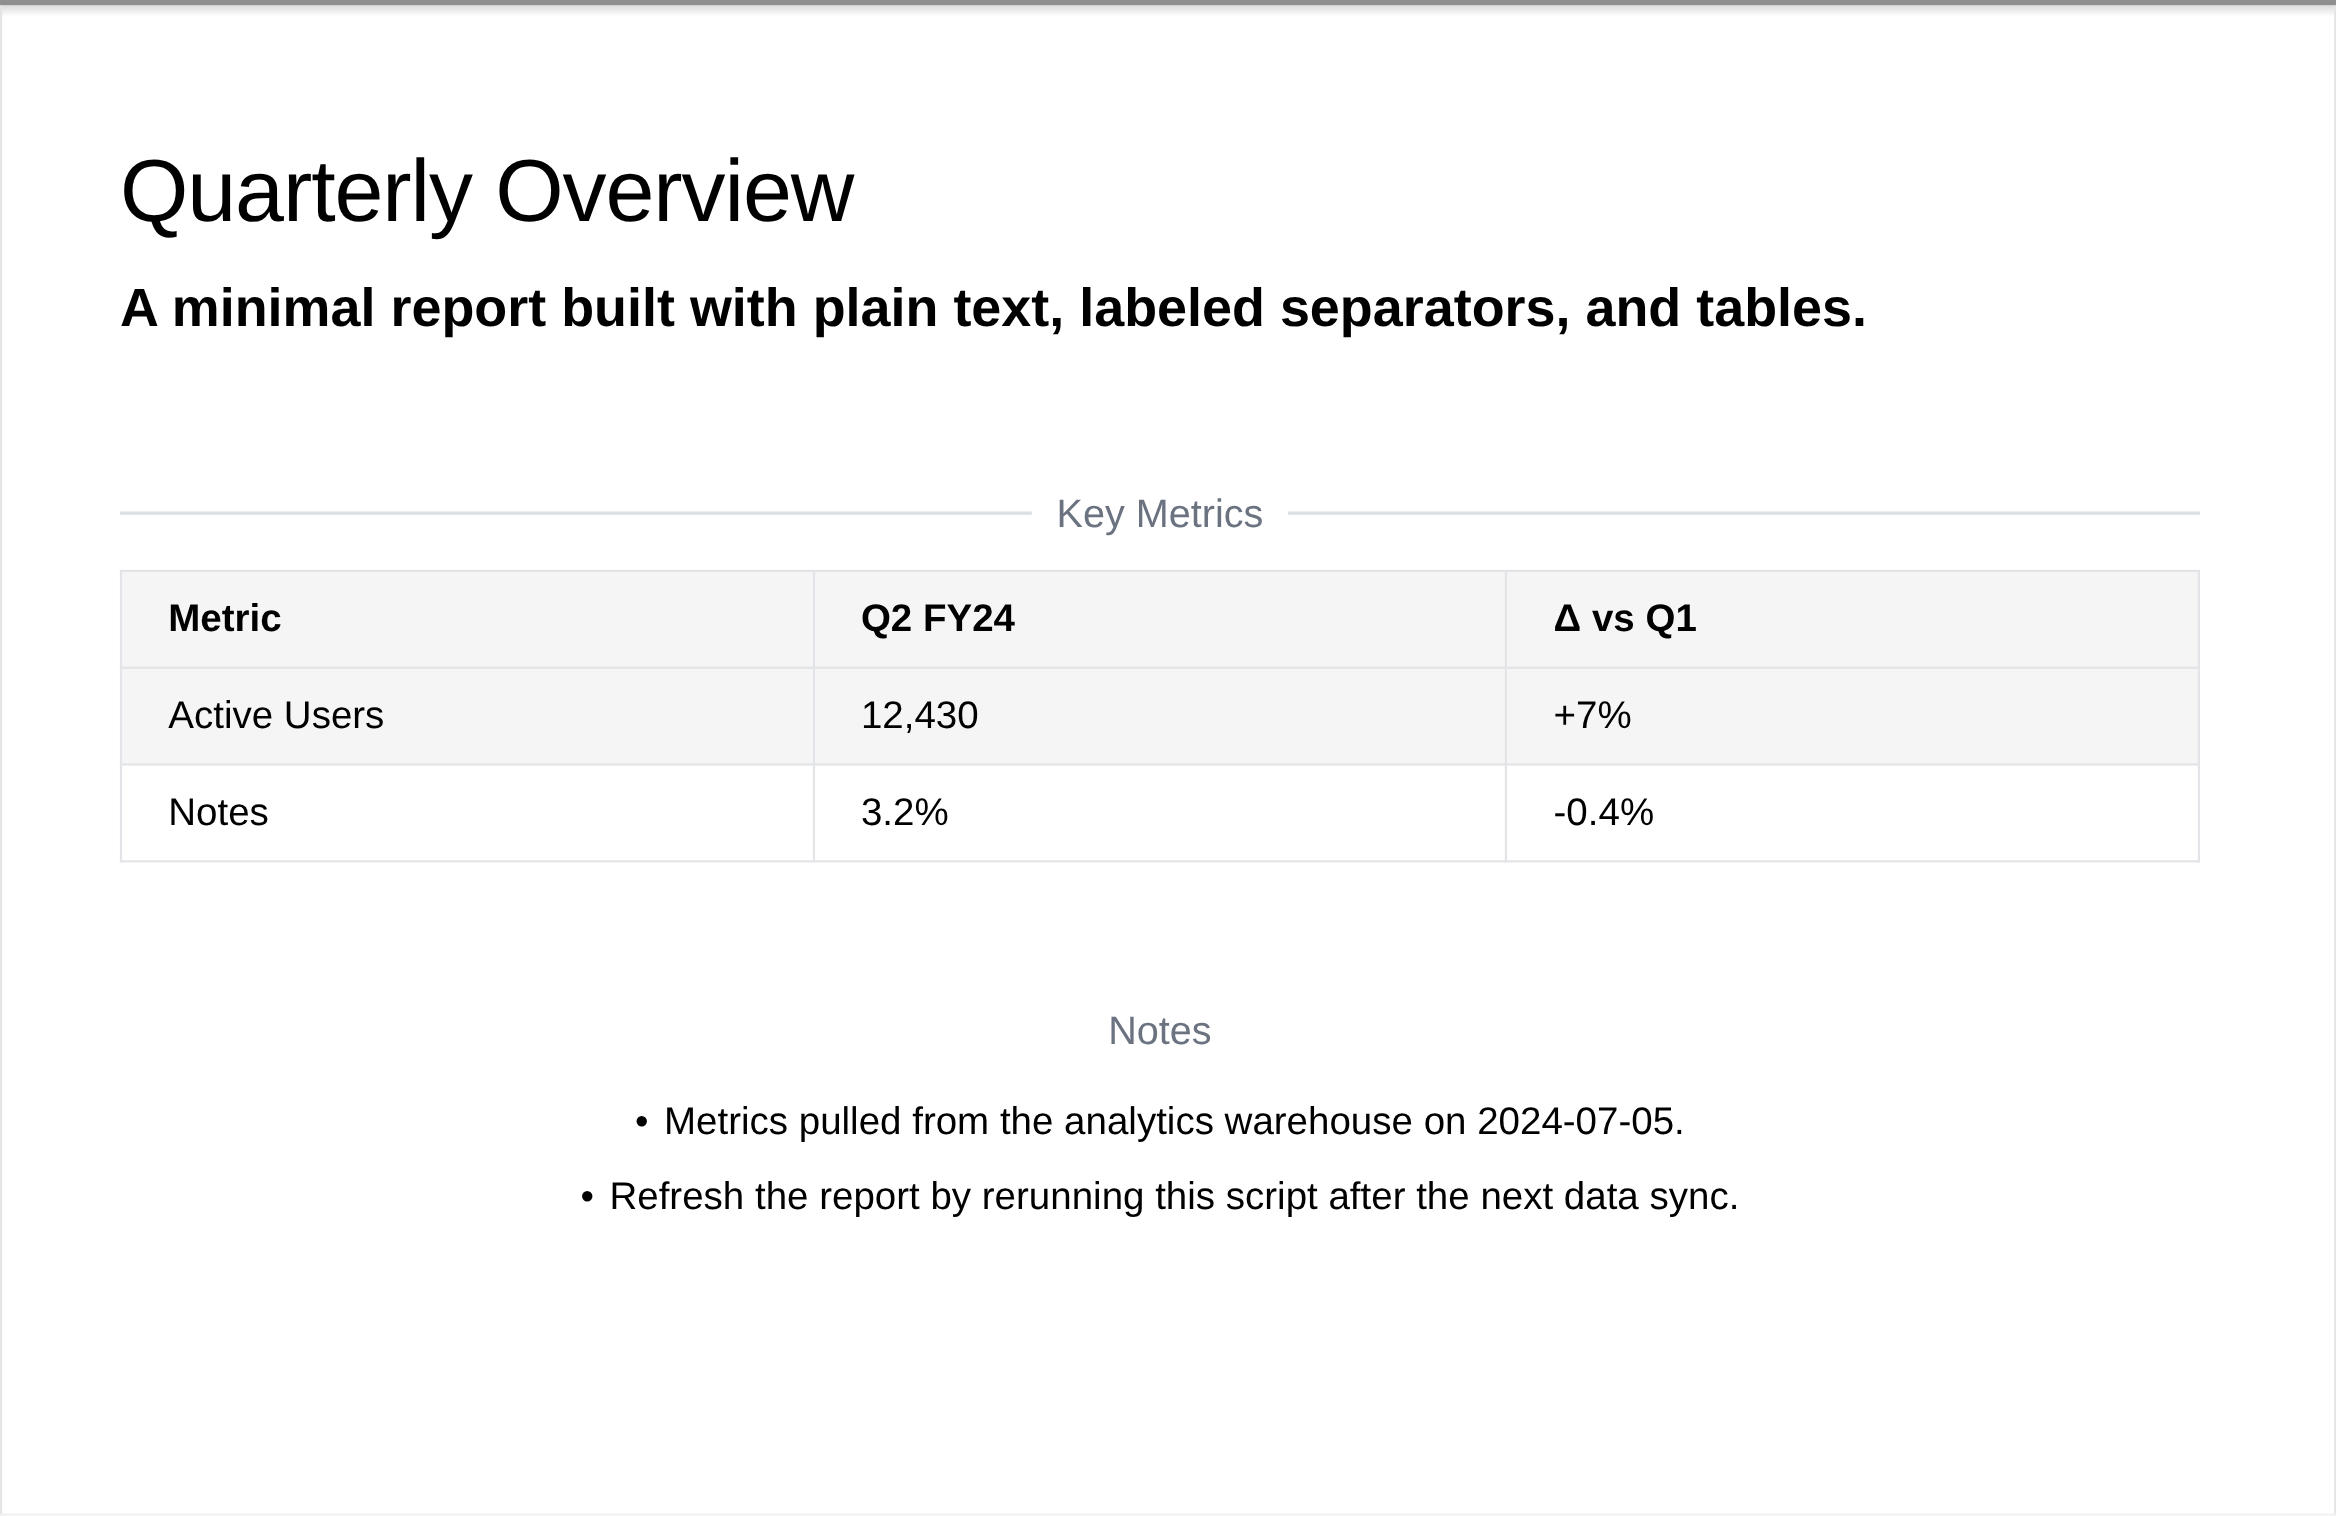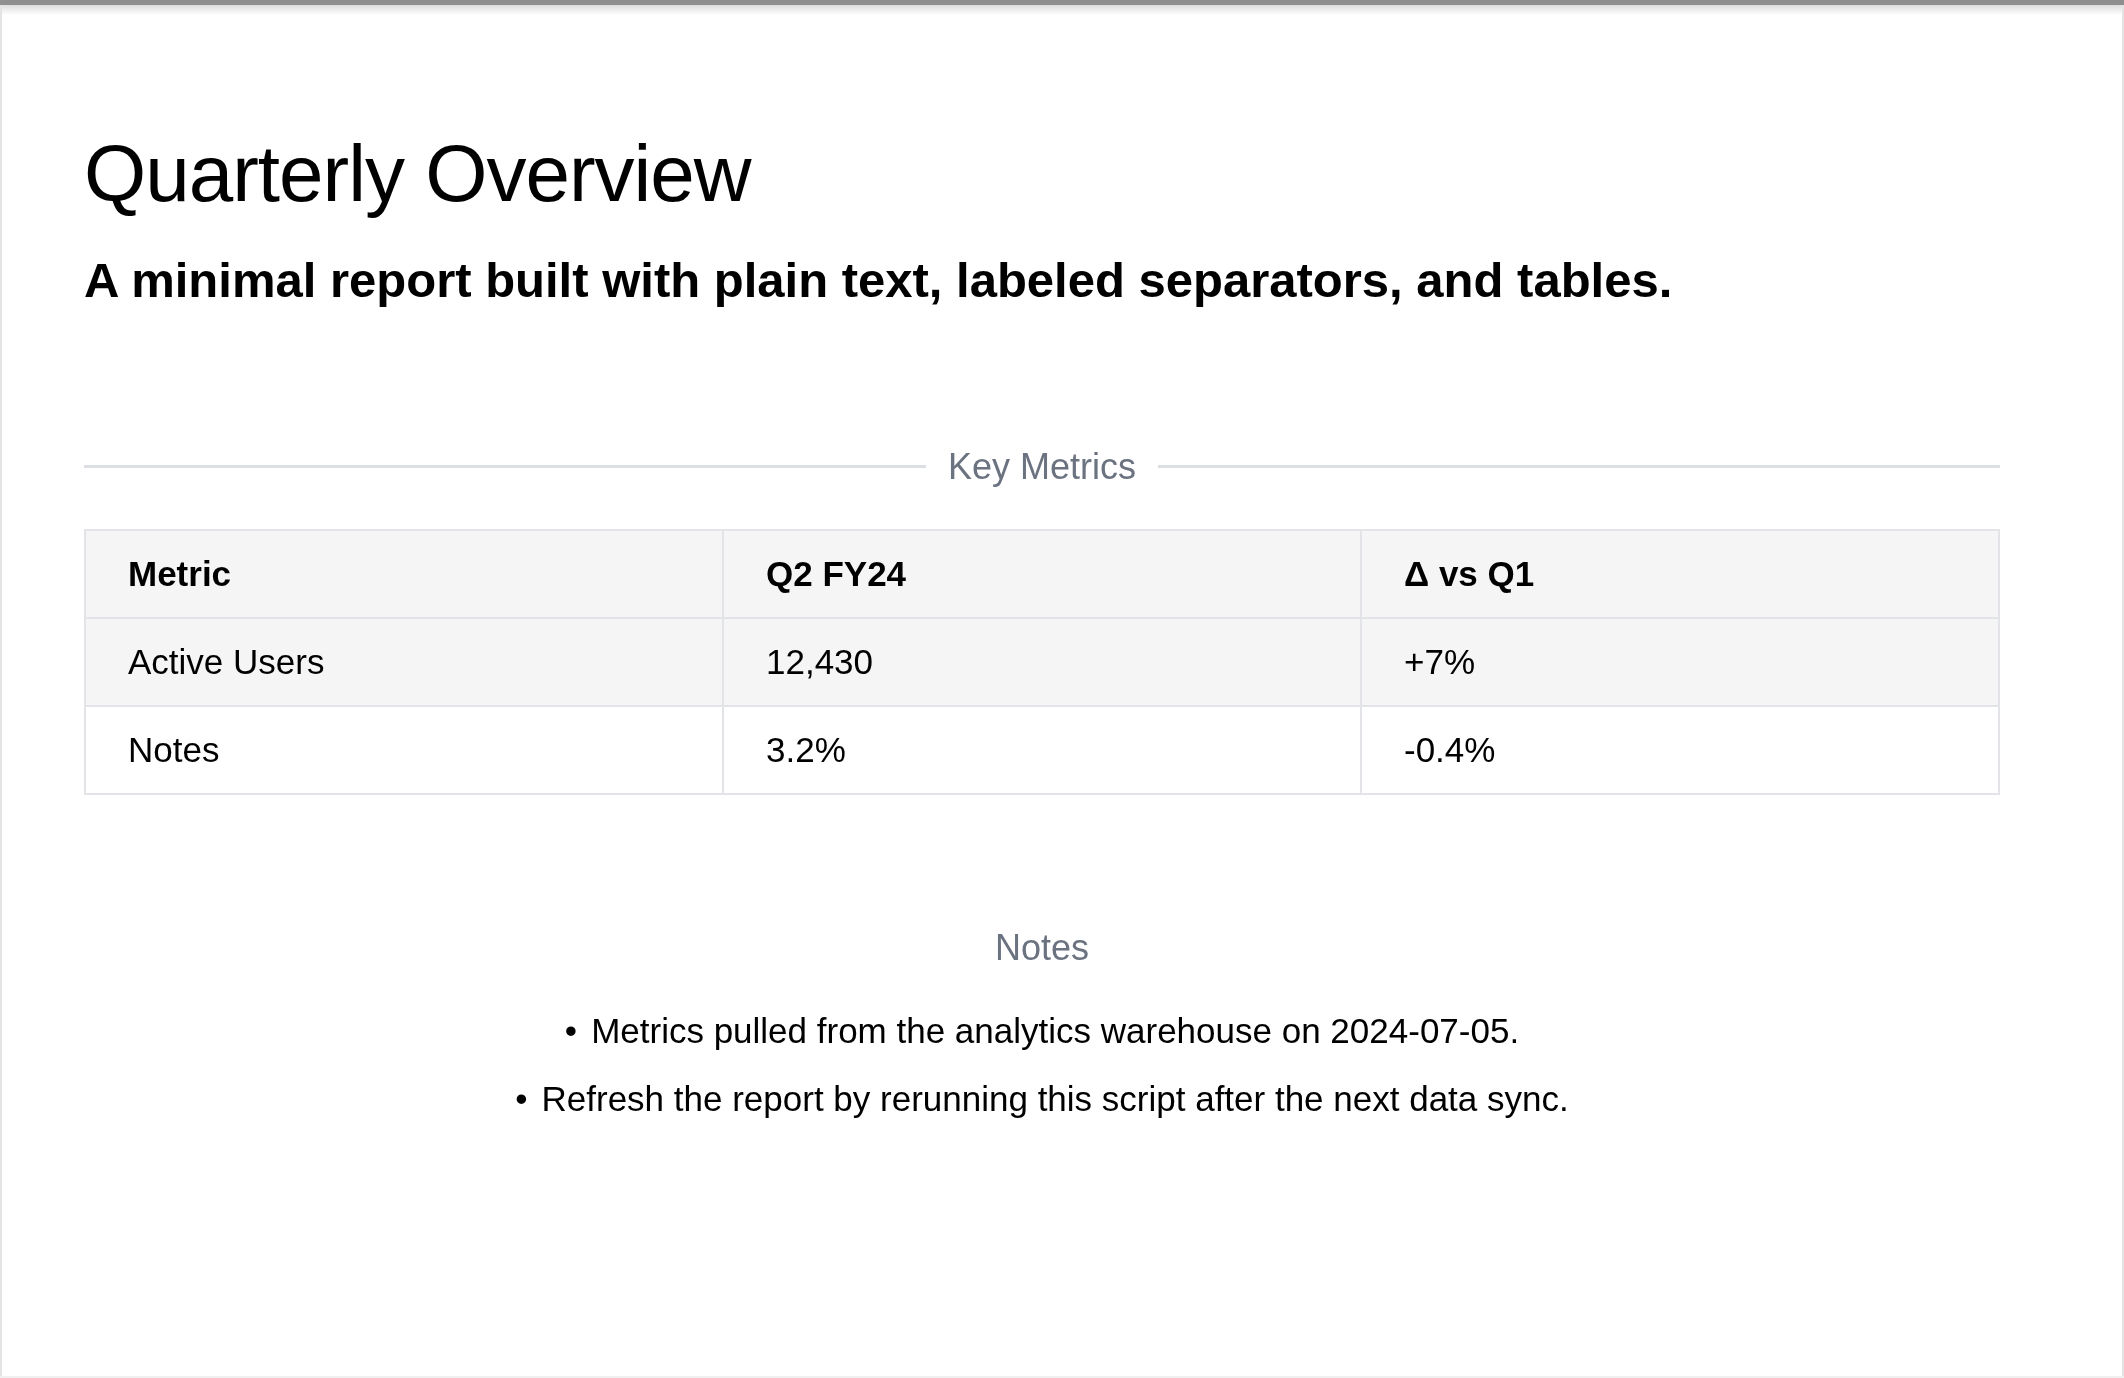--- a/index.html
+++ b/index.html
@@ -42,21 +42,21 @@
   .window-right-edge { right: 0; }
   .window-bottom-edge {
     position: absolute;
     left: 0; right: 0; bottom: 0;
     height: 2px;
     background: #f0f0f0;
     z-index: 5;
   }
 
   .content {
-    padding: 0 124px 0 84px;
+    padding: 0 124px 0 109px;
   }
 
   h1.page-title {
     margin: 128px 0 0 0;
     font-size: 80px;
     font-weight: 400;
     line-height: 92px;
     letter-spacing: -1px;
     color: #000000;
   }
@@ -79,21 +79,21 @@
   }
   .labeled-separator .sep-line {
     flex: 1;
     height: 3px;
     background: #dcdfe3;
   }
   .sep-key-metrics { margin-top: 132px; }
   .sep-notes       { margin-top: 109px; flex-direction: column; }
 
   table.metrics-table {
-    margin-top: 41px;
+    margin-top: 30px;
     width: 100%;
     border-collapse: collapse;
     table-layout: fixed;
     font-size: 35px;
   }
   .metrics-table th, .metrics-table td {
     border: 2px solid #e3e4e7;
     padding: 22px 42px;
     text-align: left;
     line-height: 42px;

